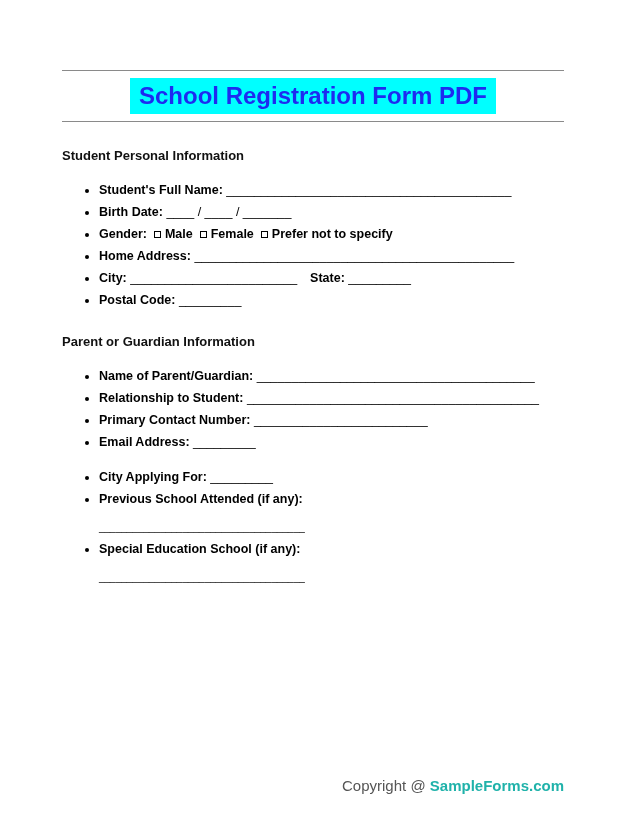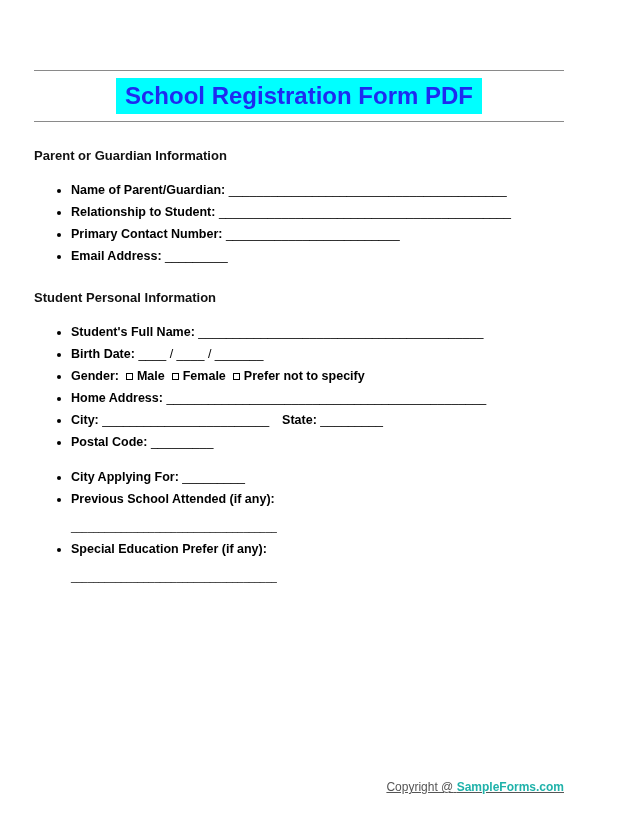--- a/index.html
+++ b/index.html
@@ -1,19 +1,19 @@
 <!DOCTYPE html>
 <html style="--title: #1e2bf0; --hl: #00ffff; --link: #20b2aa; --copy: #555555;"><head>
 <meta charset="utf-8">
 <style>
   * { box-sizing: border-box; }
   html, body { margin: 0; padding: 0; background: #ffffff; }
   .page {
     width: 626px; height: 830px;
-    padding: 70px 62px 0 34px;
+    padding: 70px 62px 0 62px;
     position: relative;
     background: #ffffff;
     font-family: "Liberation Sans", sans-serif;
     color: #000;
     overflow: hidden;
   }
   hr.rule { border: none; border-top: 1px solid #8a8a8a; margin: 0; }
   .title-row { text-align: center; margin: 7px 0; }
   .hl {
     display: inline-block;
@@ -33,60 +33,37 @@
     display: inline-block;
     width: 7px; height: 7px;
     border: 1px solid #000;
     margin: 0 4px 0 7px;
   }
   .opt { font-weight: bold; }
   .line2 { margin: 13px 0 6px 0; font-weight: normal; font-size: 10px; }
   .sp { display: inline-block; width: 6px; }
   .footer {
     position: absolute; right: 62px; bottom: 36px;
-    font-size: 12px;
+    font-size: 15px;
     color: var(--copy, #555555);
-    text-decoration: underline;
   }
   .footer a { color: var(--link, #20b2aa); font-weight: bold; text-decoration: none; cursor: pointer; }
 </style>
 </head>
 <body>
 
 <div class="page">
 
   <hr class="rule">
 
   <div class="title-row">
     <span class="hl">School Registration Form PDF</span>
   </div>
 
   <hr class="rule">
-
-  <section>
-    <h2 class="sec-h">Parent or Guardian Information</h2>
-    <ul class="items">
-      <li>
-        <span class="lbl">Name of Parent/Guardian:</span>
-        <span class="val">________________________________________</span>
-      </li>
-      <li>
-        <span class="lbl">Relationship to Student:</span>
-        <span class="val">__________________________________________</span>
-      </li>
-      <li>
-        <span class="lbl">Primary Contact Number:</span>
-        <span class="val">_________________________</span>
-      </li>
-      <li>
-        <span class="lbl">Email Address:</span>
-        <span class="val">_________</span>
-      </li>
-    </ul>
-  </section>
 
   <section>
     <h2 class="sec-h">Student Personal Information</h2>
     <ul class="items">
       <li>
         <span class="lbl">Student's Full Name:</span>
         <span class="val">_________________________________________</span>
       </li>
       <li>
         <span class="lbl">Birth Date:</span>
@@ -107,31 +84,53 @@
         <span class="val">_________</span>
       </li>
       <li>
         <span class="lbl">Postal Code:</span>
         <span class="val">_________</span>
       </li>
     </ul>
   </section>
 
   <section>
+    <h2 class="sec-h">Parent or Guardian Information</h2>
+    <ul class="items">
+      <li>
+        <span class="lbl">Name of Parent/Guardian:</span>
+        <span class="val">________________________________________</span>
+      </li>
+      <li>
+        <span class="lbl">Relationship to Student:</span>
+        <span class="val">__________________________________________</span>
+      </li>
+      <li>
+        <span class="lbl">Primary Contact Number:</span>
+        <span class="val">_________________________</span>
+      </li>
+      <li>
+        <span class="lbl">Email Address:</span>
+        <span class="val">_________</span>
+      </li>
+    </ul>
+  </section>
+
+  <section>
     <ul class="items">
       <li>
         <span class="lbl">City Applying For:</span>
         <span class="val">_________</span>
       </li>
       <li>
         <span class="lbl">Previous School Attended (if any):</span>
         <div class="line2">_____________________________________</div>
       </li>
       <li>
-        <span class="lbl">Special Education Prefer (if any):</span>
+        <span class="lbl">Special Education School (if any):</span>
         <div class="line2">_____________________________________</div>
       </li>
     </ul>
   </section>
 
   <section>
   </section>
 
   <div class="footer">
     <span>Copyright @</span>

